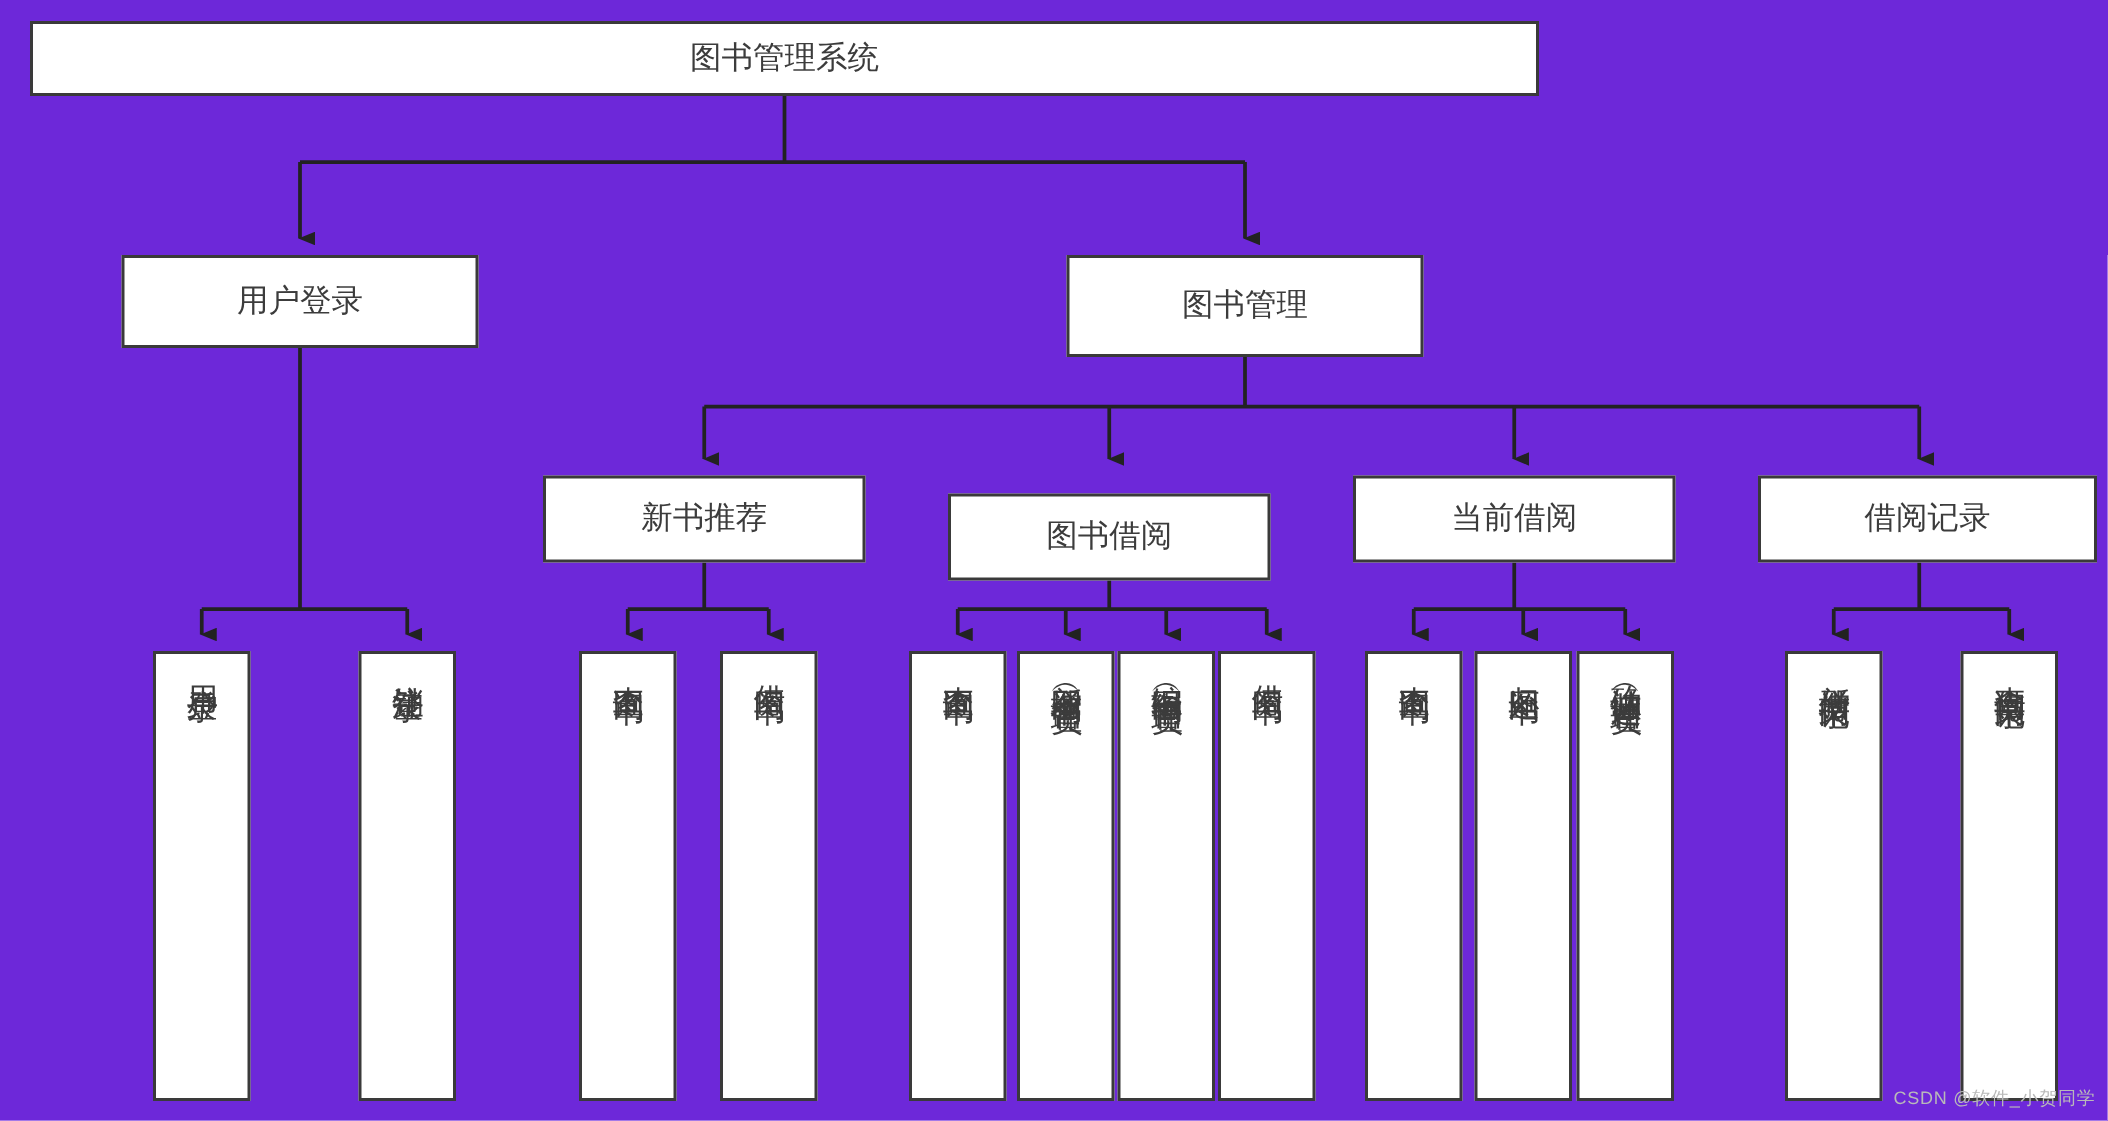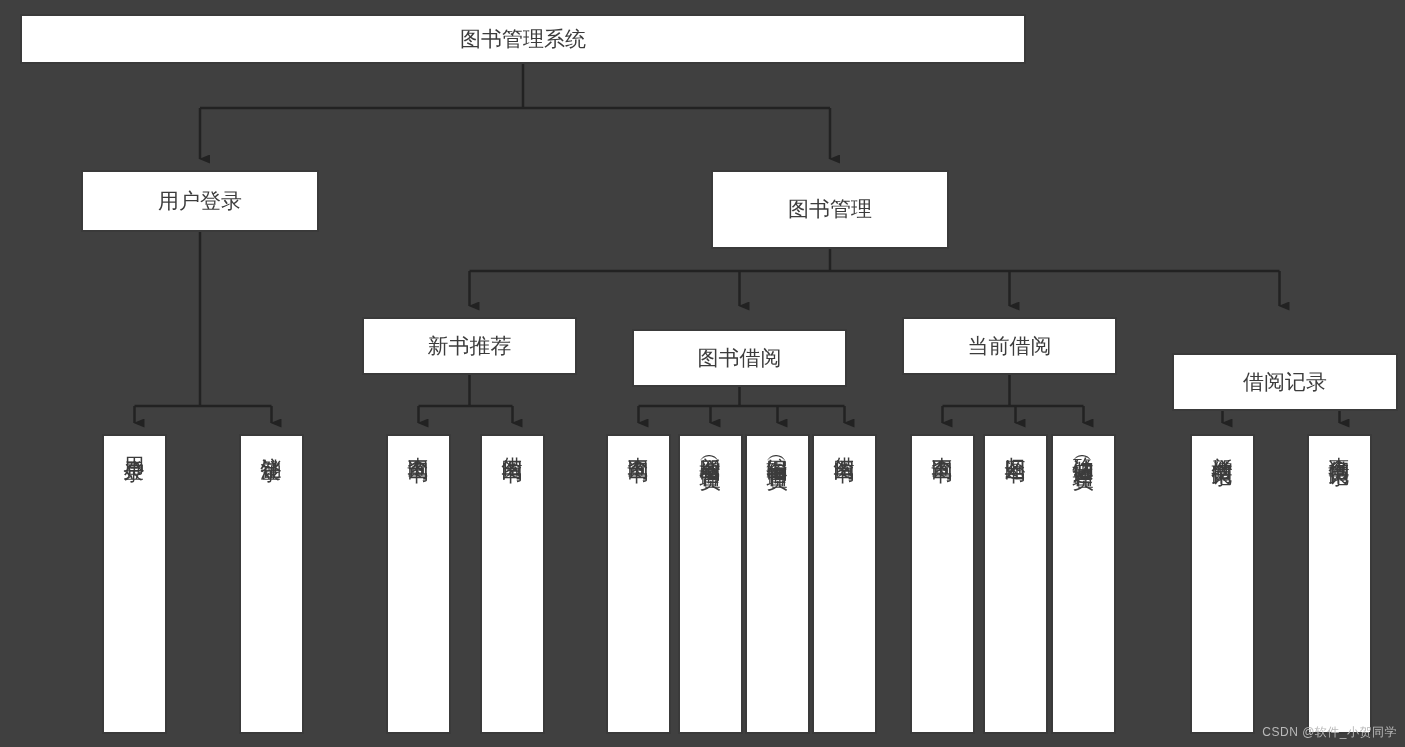--- a/index.html
+++ b/index.html
@@ -10,21 +10,21 @@
   body {
     width: 1405px;
     height: 747px;
     font-family: "Liberation Sans", "DejaVu Sans", sans-serif;
     overflow: hidden;
   }
   #diagram-root {
     position: relative;
     width: 1405px;
     height: 747px;
-    background: #404040;
+    background: #6d28d9;
   }
   svg.edges {
     position: absolute;
     left: 0;
     top: 0;
     width: 1405px;
     height: 747px;
     pointer-events: none;
   }
   .node {
@@ -120,33 +120,33 @@
       </g>
   </svg>
 
   <div id="node-layer">
       <div class="node root horiz" style="left: 20px; top: 14px; width: 1006px; height: 50px;">
         <span class="node-label">图书管理系统</span>
       </div>
       <div class="node horiz" style="left: 81px; top: 170px; width: 238px; height: 62px;">
         <span class="node-label">用户登录</span>
       </div>
-      <div class="node horiz" style="left: 711px; top: 170px; width: 238px; height: 79px;">
+      <div class="node horiz" style="left: 711px; top: 170px; width: 238px; height: 68px;">
         <span class="node-label">图书管理</span>
       </div>
       <div class="node horiz" style="left: 362px; top: 317px; width: 215px; height: 58px;">
         <span class="node-label">新书推荐</span>
       </div>
       <div class="node horiz" style="left: 632px; top: 329px; width: 215px; height: 58px;">
         <span class="node-label">图书借阅</span>
       </div>
       <div class="node horiz" style="left: 902px; top: 317px; width: 215px; height: 58px;">
         <span class="node-label">当前借阅</span>
       </div>
-      <div class="node horiz" style="left: 1172px; top: 317px; width: 226px; height: 58px; margin-top: 36px;">
+      <div class="node horiz" style="left: 1172px; top: 317px; width: 226px; height: 58px;">
         <span class="node-label">借阅记录</span>
       </div>
       <div class="node vert" style="left: 102px; top: 434px; width: 65px; height: 300px;">
         <span class="node-label">用户登录</span>
       </div>
       <div class="node vert" style="left: 239px; top: 434px; width: 65px; height: 300px;">
         <span class="node-label">注销登录</span>
       </div>
       <div class="node vert" style="left: 386px; top: 434px; width: 65px; height: 300px;">
         <span class="node-label">查询图书</span>

